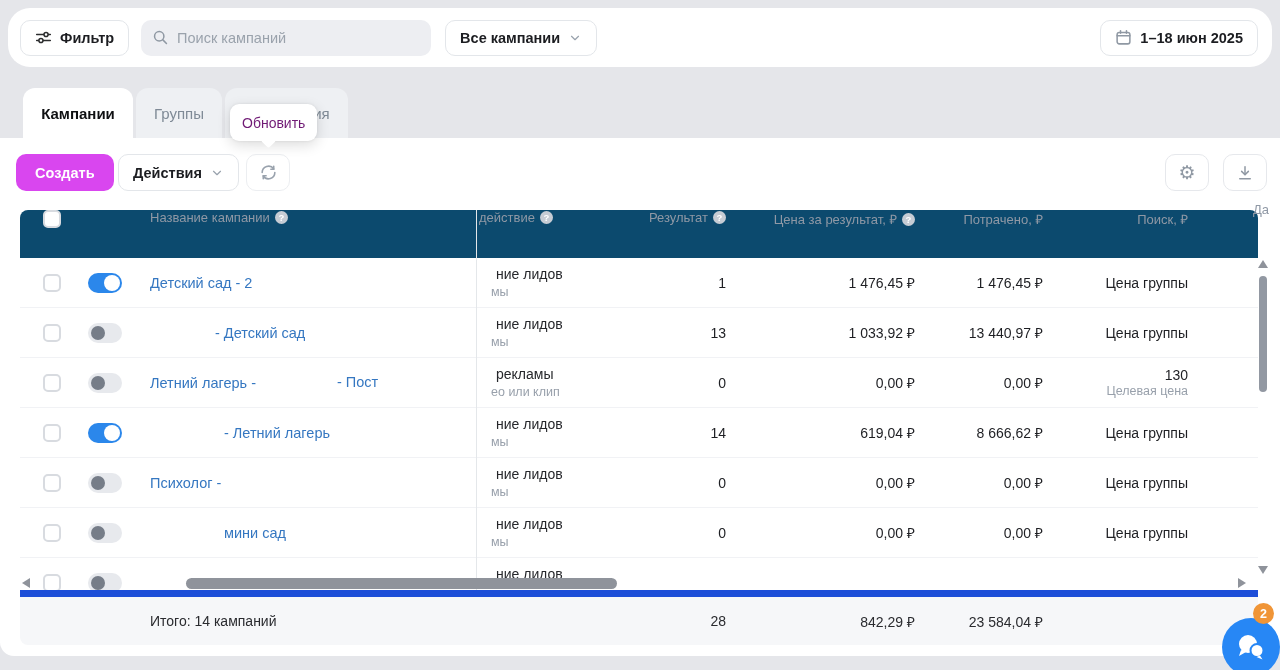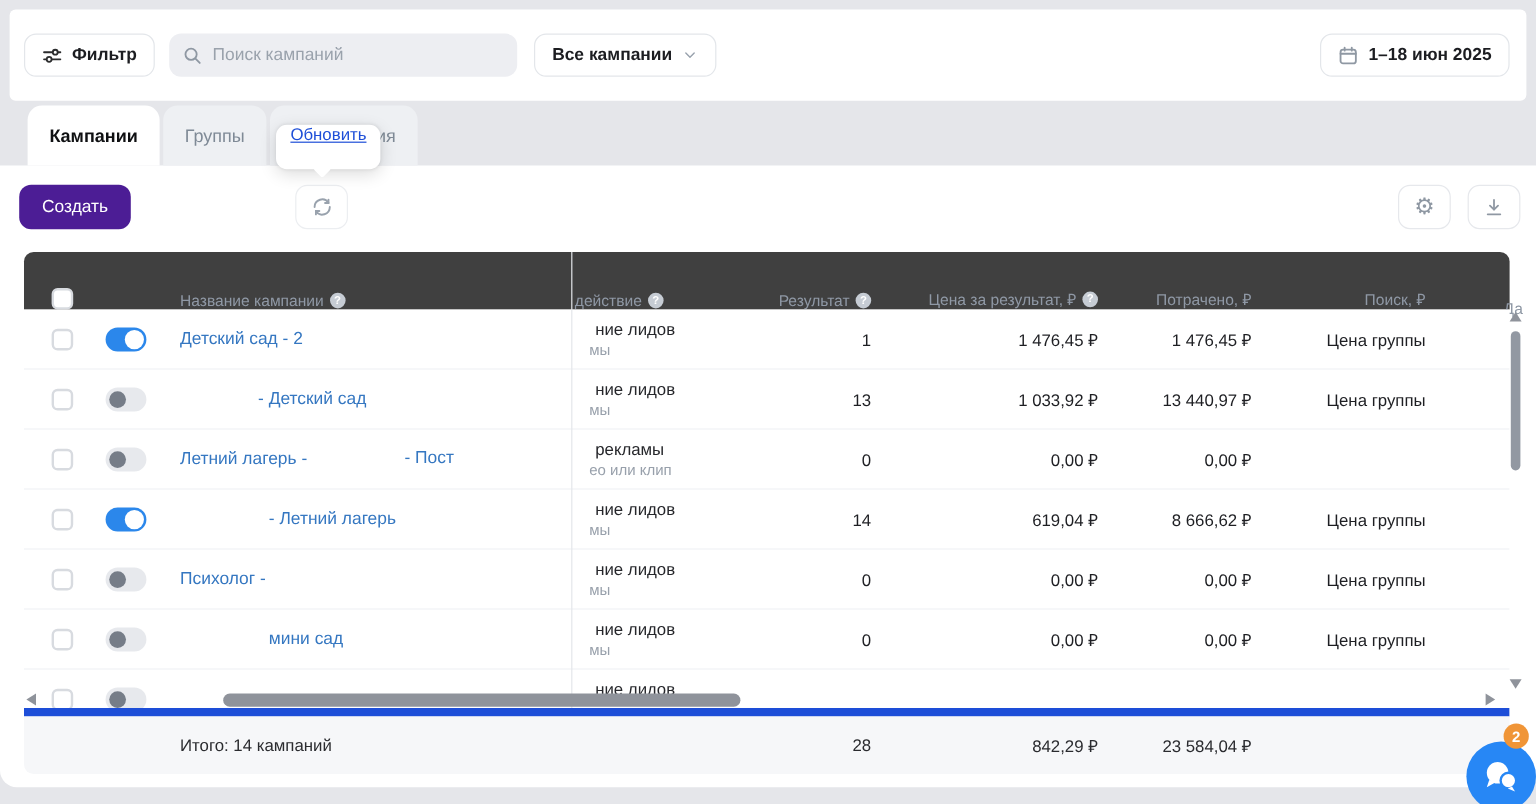--- a/index.html
+++ b/index.html
@@ -1,22 +1,22 @@
 <!DOCTYPE html>
 <html><head>
 <meta charset="utf-8">
 <style>
   * { margin:0; padding:0; box-sizing:border-box; }
   html,body { background:#e5e6ea; }
   .page { position:relative; width:1280px; height:670px; background:#e5e6ea;
           font-family:"Liberation Sans", sans-serif; overflow:hidden; color:#1e1f23; }
 
   
-  .topbar { position:absolute; left:8px; top:8px; width:1264px; height:76px;
-            background:#fff; border-radius:5px; display:flex; align-items:center; padding:12px 12px; }
+  .topbar { position:absolute; left:8px; top:8px; width:1264px; height:59px;
+            background:#fff; border-radius:22px; display:flex; align-items:center; padding:12px 12px; }
   .btn { display:inline-flex; align-items:center; gap:8px; background:#fff;
          border:1px solid #e3e6ea; border-radius:10px; height:36px; padding:0 14px;
          font-family:inherit; font-size:14.5px; font-weight:700; color:#1c1d21; cursor:pointer; }
   .search { margin-left:12px; width:290px; height:36px; background:#edeef2; border-radius:10px;
             display:flex; align-items:center; gap:8px; padding:0 11px; color:#9aa2ac; font-size:14.5px; }
   .scope { margin-left:14px; }
   .datebtn { margin-left:auto; margin-right:2px;text-align:center; }
   .chev { width:14px; height:14px; stroke:#99a2ad; fill:none; stroke-width:2; stroke-linecap:round; stroke-linejoin:round; }
   .icon16 { width:17px; height:17px; stroke:#8f98a3; fill:none; stroke-width:1.8; stroke-linecap:round; }
   .icon-dark { stroke:#2c2d2e; }
@@ -25,43 +25,43 @@
   .tabs { position:absolute; left:0; top:88px; height:50px; display:flex; gap:3px; z-index:1;margin-left:23px; }
   .tab { height:50px; display:flex; align-items:center; justify-content:center;
          border-radius:12px 12px 0 0; padding:0 18px; font-size:15px; cursor:pointer; }
   .tab.active { background:#fff; color:#0f1012; font-weight:700; min-width:110px; }
   .tab.inactive { background:#eef0f3; color:#7f8a96; font-weight:400; }
   .tab-ads { min-width:122px; }
 
   
   .tooltip { position:absolute; left:230px; top:104px; height:37px; padding:0 12px; background:#fff;
              border-radius:9px; box-shadow:0 4px 14px rgba(0,0,0,.14), 0 0 3px rgba(0,0,0,.08);
-             display:flex; align-items:flex-start; font-size:14px; color:#1d4ed8; z-index:30;text-decoration:underline; }
+             display:flex; align-items:center; font-size:14px; color:#701a75; z-index:30; }
   .tooltip::after { content:""; position:absolute; left:33px; bottom:-5px; width:11px; height:11px;
                     background:#fff; transform:rotate(45deg); border-radius:2px; }
 
   
   .content { position:absolute; left:0; top:138px; width:1280px; height:518px;
              background:#fff; border-radius:0 0 14px 14px; }
   .btn-create { position:absolute; left:16px; top:16px; height:37px; padding:4px 19px;
-                background:#4c1d95; color:#fff; border:none; border-radius:10px;
-                font-family:inherit; font-size:14.5px; font-weight:400; cursor:pointer; }
+                background:#d946ef; color:#fff; border:none; border-radius:10px;
+                font-family:inherit; font-size:14.5px; font-weight:700; cursor:pointer; }
   .btn-actions { position:absolute; left:118px; top:16px; height:37px; }
   .icon-btn { position:absolute; top:16px; width:44px; height:37px; background:#fff;
               border:1px solid #eceef1; border-radius:10px; display:flex; align-items:center;
               justify-content:center; cursor:pointer; }
   .btn-refresh { left:246px; }
   .btn-settings { left:1165px; border-color:#e6e8ec; }
   .btn-export { left:1223px; border-color:#e6e8ec; }
   .gear-glyph { font-size:19px; color:#8f98a3; line-height:1; }
 
   
   .table { position:absolute; left:20px; top:72px; width:1238px; }
-  .thead { height:48px; background:#404040; border-radius:8px 8px 0 0; display:flex;
-           align-items:flex-end; color:#8f98a5; font-size:13px; position:relative; }
+  .thead { height:48px; background:#0c4a6e; border-radius:8px 8px 0 0; display:flex;
+           align-items:flex-start; color:#8f98a5; font-size:13px; position:relative; }
   .hcell { display:flex; align-items:center; }
   .c-check { width:56px; flex:none; }
   .c-name  { width:400px; flex:none; }
   .c-action{ width:150px; flex:none; }
   .c-result{ width:100px; flex:none; text-align:right; justify-content:flex-end; }
   .c-cpr   { width:189px; flex:none; text-align:right; justify-content:flex-end; }
   .c-spent { width:128px; flex:none; text-align:right; justify-content:flex-end; }
   .c-price { width:145px; flex:none; text-align:right; justify-content:flex-end; }
   .c-date  { flex:1; position:relative; overflow:visible; }
   .h-name-label { margin-left:74px; }
@@ -172,20 +172,26 @@
       <span>Объявления</span>
     </div>
   </div>
 
   <div class="tooltip">
     <span>Обновить</span>
   </div>
 
   <div class="content">
     <button class="btn-create">Создать</button>
+    <button class="btn btn-actions">
+      <span>Действия</span>
+      <svg class="chev" viewBox="0 0 24 24">
+        <polyline points="6,9 12,15 18,9"></polyline>
+      </svg>
+    </button>
     <div class="icon-btn btn-refresh">
       <svg width="19" height="19" viewBox="0 0 24 24" fill="none" stroke="#99a2ad" stroke-width="2" stroke-linecap="round">
         <path d="M20 12a8 8 0 0 1-14.6 4.5"></path>
         <path d="M4 12a8 8 0 0 1 14.6-4.5"></path>
         <polyline points="18.6,4.2 18.6,7.8 15,7.8" fill="none"></polyline>
         <polyline points="5.4,19.8 5.4,16.2 9,16.2" fill="none"></polyline>
       </svg>
     </div>
     <div class="icon-btn btn-settings">
       <span class="gear-glyph">⚙</span>
@@ -282,20 +288,24 @@
               <span class="cname" style="margin-left: 28px;">Летний лагерь -</span>
               <span class="cname2" style="left: 261px;">- Пост</span>
             </div>
             <div class="c-action cell2">
               <span class="line1">рекламы</span>
               <span class="line2">ео или клип</span>
             </div>
             <div class="c-result"><span>0</span></div>
             <div class="c-cpr"><span>0,00 ₽</span></div>
             <div class="c-spent"><span>0,00 ₽</span></div>
+            <div class="c-price pricecell">
+              <span>130</span>
+              <span class="pricesub">Целевая цена</span>
+            </div>
             <div class="c-date"></div>
           </div>
           <div class="row">
             <div class="c-check">
               <div class="cb"></div>
             </div>
             <div class="c-name namecell">
               <div class="toggle on"></div>
               <span class="cname" style="margin-left: 102px;">- Летний лагерь</span>
             </div>

